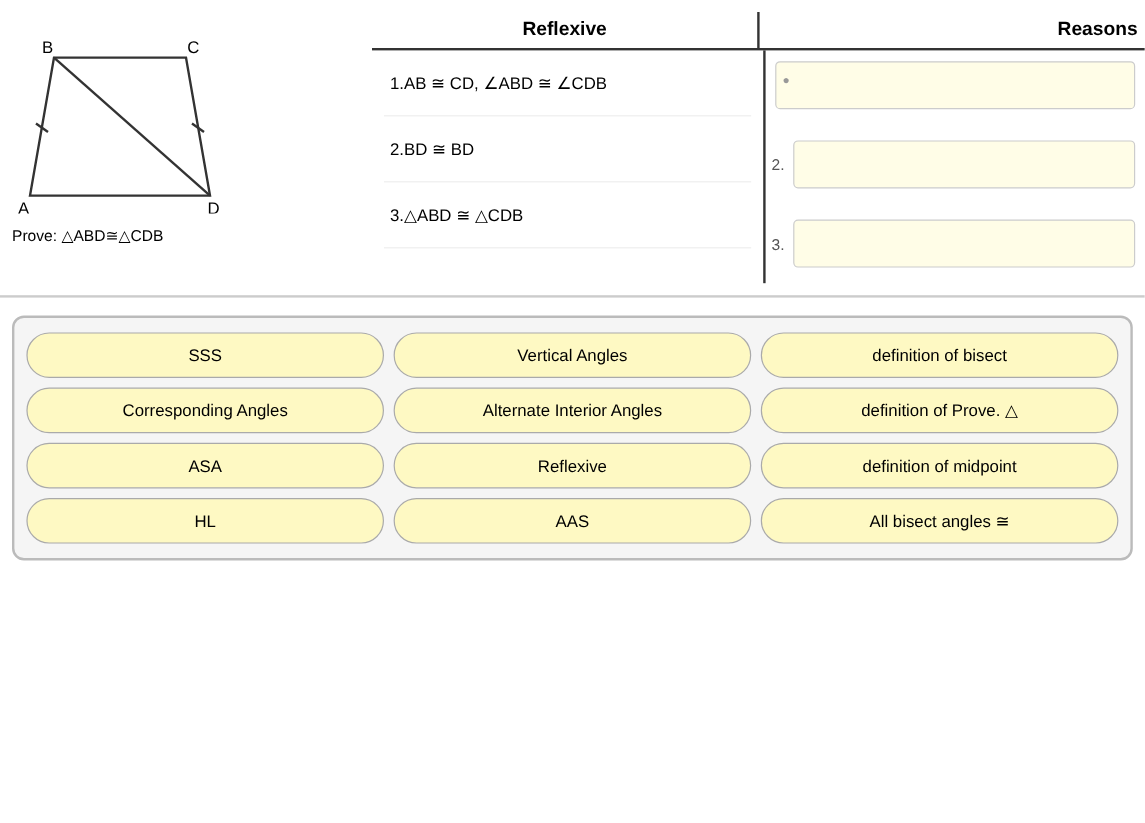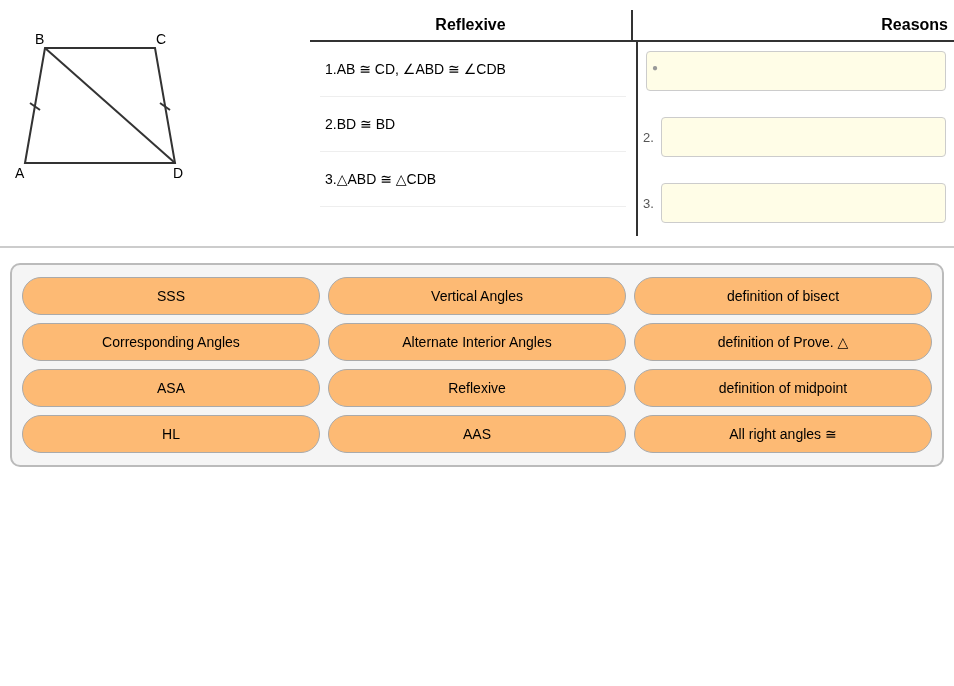--- a/index.html
+++ b/index.html
@@ -113,21 +113,21 @@
       padding: 12px 10px;
     }
 
     .buttons-grid {
       display: grid;
       grid-template-columns: repeat(3, 1fr);
       gap: 8px;
     }
 
     .option-btn {
-      background: #fdba74;
+      background: #fef9c3;
       border: 1.5px solid #aaa;
       border-radius: 20px;
       padding: 10px 15px;
       font-size: 14px;
       text-align: center;
       cursor: pointer;
       white-space: nowrap;
     }
 
     
@@ -153,20 +153,21 @@
       <line x1="20" y1="85" x2="30" y2="92" stroke="#333" stroke-width="2"></line>
 
       <line x1="150" y1="85" x2="160" y2="92" stroke="#333" stroke-width="2"></line>
 
       <text x="25" y="26" font-size="14" font-family="Arial">B</text>
       <text x="146" y="26" font-size="14" font-family="Arial">C</text>
       <text x="5" y="160" font-size="14" font-family="Arial">A</text>
       <text x="163" y="160" font-size="14" font-family="Arial">D</text>
     </svg>
 
+    <div class="prove-text">Prove: △ABD≅△CDB</div>
   </div>
 
   <div class="proof-table-area">
     <div class="proof-headers">
       <div class="proof-header-statements">Reflexive</div>
       <div class="proof-header-reasons">Reasons</div>
     </div>
 
     <div class="proof-rows">
 
@@ -215,16 +216,16 @@
     <button class="option-btn">Alternate Interior Angles</button>
 
     <button class="option-btn">definition of Prove. △</button>
     <button class="option-btn">ASA</button>
 
     <button class="option-btn">Reflexive</button>
     <button class="option-btn">definition of midpoint</button>
     <button class="option-btn">HL</button>
 
     <button class="option-btn">AAS</button>
-    <button class="option-btn">All right angles ≅</button>
+    <button class="option-btn">All bisect angles ≅</button>
 
   </div>
 </div>
 
 </body></html>

